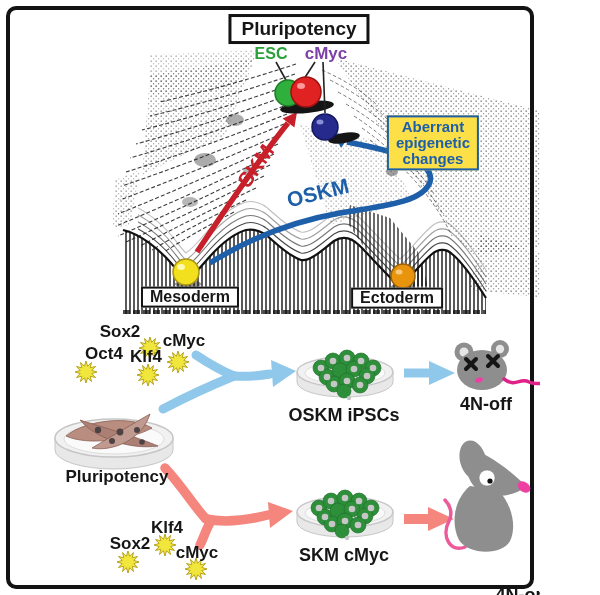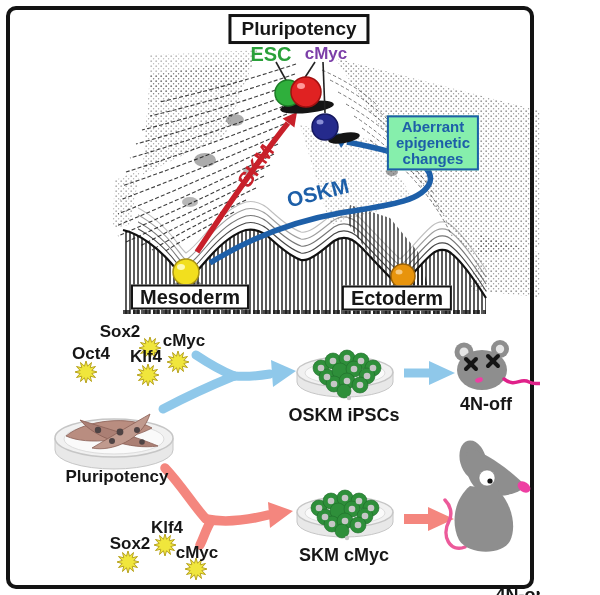--- a/index.html
+++ b/index.html
@@ -4,24 +4,24 @@
 <style>
   html,body{margin:0;padding:0;background:#fff;}
   #stage{position:relative;width:540px;height:595px;background:#fff;overflow:hidden;
          font-family:"Liberation Sans",sans-serif;}
   .frame{position:absolute;inset:6px;border:4px solid #131313;border-radius:10px;}
   svg{position:absolute;left:0;top:0;}
   .lbl{position:absolute;transform:translate(-50%,-50%);font-weight:bold;white-space:nowrap;
        color:#161616;line-height:1.05;}
   .boxed{border:2.5px solid #131313;background:#fff;padding:0 7px;}
   .plurbox{border:3px solid #131313;background:#fff;padding:2px 10px;font-size:19px;}
-  .abox{border:2.5px solid #1d5fa8;color:#1d5fa8;background:#86efac;padding:2px 7px;
+  .abox{border:2.5px solid #1d5fa8;color:#1d5fa8;background:#fde047;padding:2px 7px;
         font-size:15px;text-align:center;white-space:pre-line;}
   .green{color:#2aa03a;} .purple{color:#7c3fa8;} .red{color:#c8202a;} .blue{color:#1d5fa8;}
-  .f17{font-size:17px;} .f16{font-size:20px;} .f18{font-size:18px;} .f21{font-size:21px;}
+  .f17{font-size:17px;} .f16{font-size:16px;} .f18{font-size:18px;} .f21{font-size:21px;}
 </style>
 </head>
 <body>
 
 <div id="stage">
   <div class="frame"></div>
 
   <svg width="600" height="595" viewBox="0 0 600 595">
     <defs>
       <pattern id="vlines" patternUnits="userSpaceOnUse" width="4" height="10">
@@ -264,21 +264,21 @@
   <div class="lbl purple f17" style="left:326px;top:54px;">cMyc</div>
   <div class="lbl abox" style="left:433px;top:143px;">Aberrant
 epigenetic
 changes</div>
   <div class="lbl red f21" style="left:256px;top:166px;transform:translate(-50%,-50%) rotate(-55deg);">SKM</div>
   <div class="lbl blue f21" style="left:318px;top:193px;transform:translate(-50%,-50%) rotate(-14deg);">OSKM</div>
   <div class="lbl boxed f16" style="left:397px;top:298px;">Ectoderm</div>
   <div class="lbl boxed f16" style="left:190px;top:297px;">Mesoderm</div>
 
   <div class="lbl f17" style="left:120px;top:332px;">Sox2</div>
-  <div class="lbl f17" style="left:91px;top:354px;">Oct4</div>
+  <div class="lbl f17" style="left:104px;top:354px;">Oct4</div>
   <div class="lbl f17" style="left:146px;top:357px;">Klf4</div>
   <div class="lbl f17" style="left:184px;top:341px;">cMyc</div>
 
   <div class="lbl f17" style="left:117px;top:477px;">Pluripotency</div>
   <div class="lbl f18" style="left:344px;top:415px;">OSKM iPSCs</div>
   <div class="lbl f18" style="left:486px;top:404px;">4N-off</div>
 
   <div class="lbl f17" style="left:167px;top:528px;">Klf4</div>
   <div class="lbl f17" style="left:130px;top:544px;">Sox2</div>
   <div class="lbl f17" style="left:197px;top:553px;">cMyc</div>

